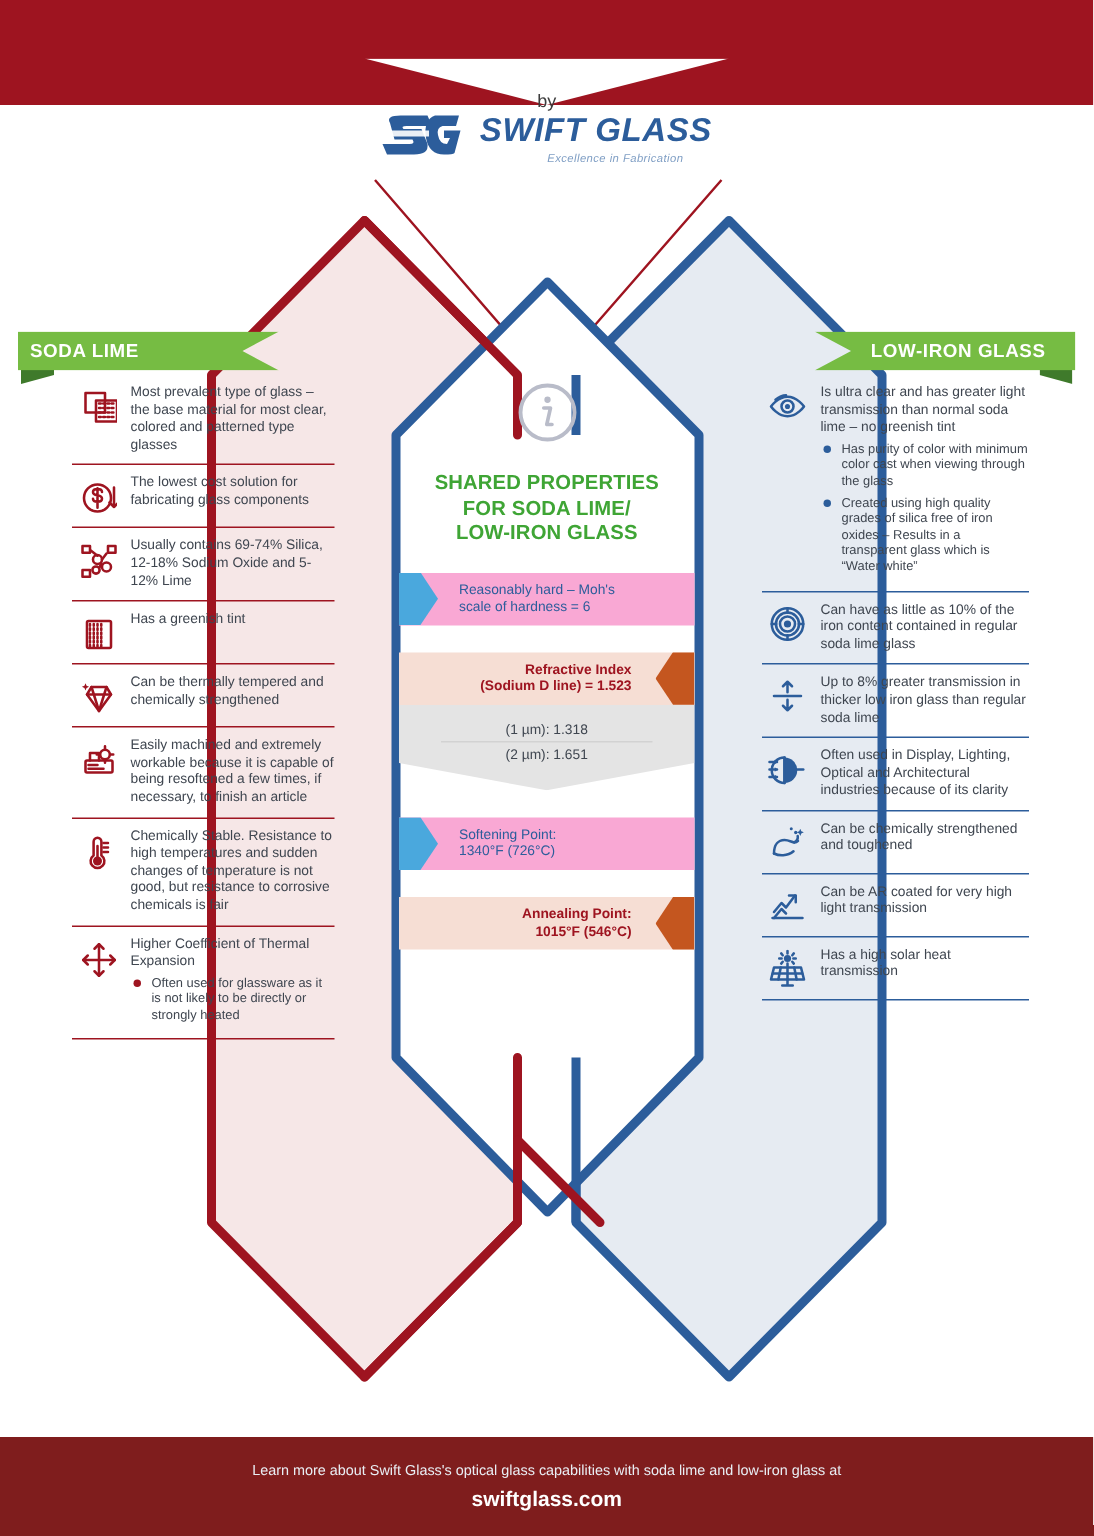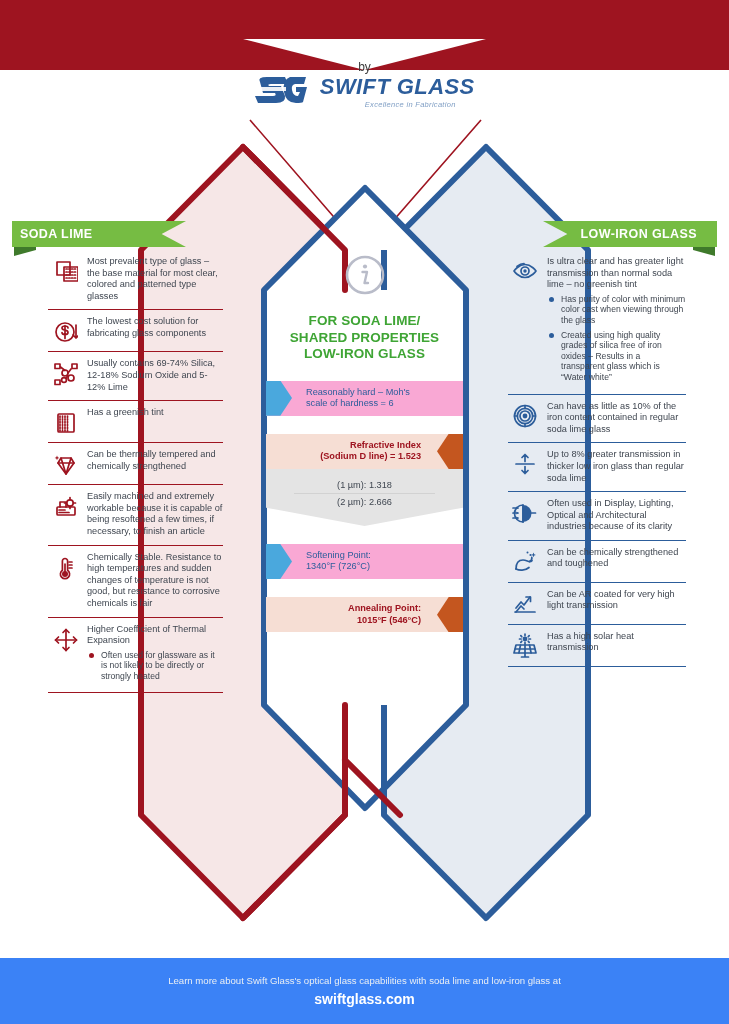--- a/index.html
+++ b/index.html
@@ -115,21 +115,21 @@
     background:#e4e4e4;padding:8px 0 16px 0;
     clip-path:polygon(0 0,100% 0,100% 68%,50% 100%,0 68%);
   }
   .refr-line{
     text-align:center;font-size:9.2px;color:#3f4650;padding:3px 0 3px 0;
   }
   .refr-div{height:0;border-top:1px solid #d2d2d2;margin:0 28px;}
 
   
   .footer{
-    position:absolute;left:0;bottom:0;width:729px;height:66px;background:#3b82f6;z-index:8;
+    position:absolute;left:0;bottom:0;width:729px;height:66px;background:#7f1d1d;z-index:8;
   }
   .footer-line1{
     position:absolute;left:0;top:17px;width:729px;text-align:center;
     color:#e9eef4;font-size:9.6px;
   }
   .footer-line2{
     position:absolute;left:0;top:33px;width:729px;text-align:center;
     color:#ffffff;font-size:14px;font-weight:bold;
   }
 </style>
@@ -416,22 +416,22 @@
 
   <div class="center">
     <div class="info-icon">
       <svg width="44" height="44" viewBox="0 0 44 44">
         <circle cx="22" cy="22" r="18" fill="none" stroke="#b9bcc9" stroke-width="2.6"></circle>
         <circle cx="22" cy="13.5" r="2.1" fill="#b9bcc9"></circle>
         <path d="M19.5 19 L24 19 L21.5 30 L25 30" fill="none" stroke="#b9bcc9" stroke-width="2.4" stroke-linecap="round" stroke-linejoin="round"></path>
       </svg>
     </div>
     <div class="shared-title">
+      <div>SHARED PROPERTIES</div>
       <div>FOR SODA LIME/</div>
-      <div>SHARED PROPERTIES</div>
       <div>LOW-IRON GLASS</div>
     </div>
     <div id="center-blocks">
         <div class="cblock">
           <div class="cblock-bar bar-blue">
             <div class="arrow-l"></div>
             <div class="bar-text-l">
               <div>Reasonably hard – Moh's</div>
               <div>scale of hardness = 6</div>
             </div>
@@ -441,21 +441,21 @@
           <div class="cblock-bar bar-red">
             <div class="bar-text-r">
               <div>Refractive Index</div>
               <div>(Sodium D line) = 1.523</div>
             </div>
             <div class="arrow-r"></div>
           </div>
           <div class="refr-sub">
             <div class="refr-line">(1 µm): 1.318</div>
             <div class="refr-div"></div>
-            <div class="refr-line">(2 µm): 2.666</div>
+            <div class="refr-line">(2 µm): 1.651</div>
           </div>
         </div>
         <div class="cblock">
           <div class="cblock-bar bar-blue">
             <div class="arrow-l"></div>
             <div class="bar-text-l">
               <div>Softening Point:</div>
               <div>1340°F (726°C)</div>
             </div>
           </div>

